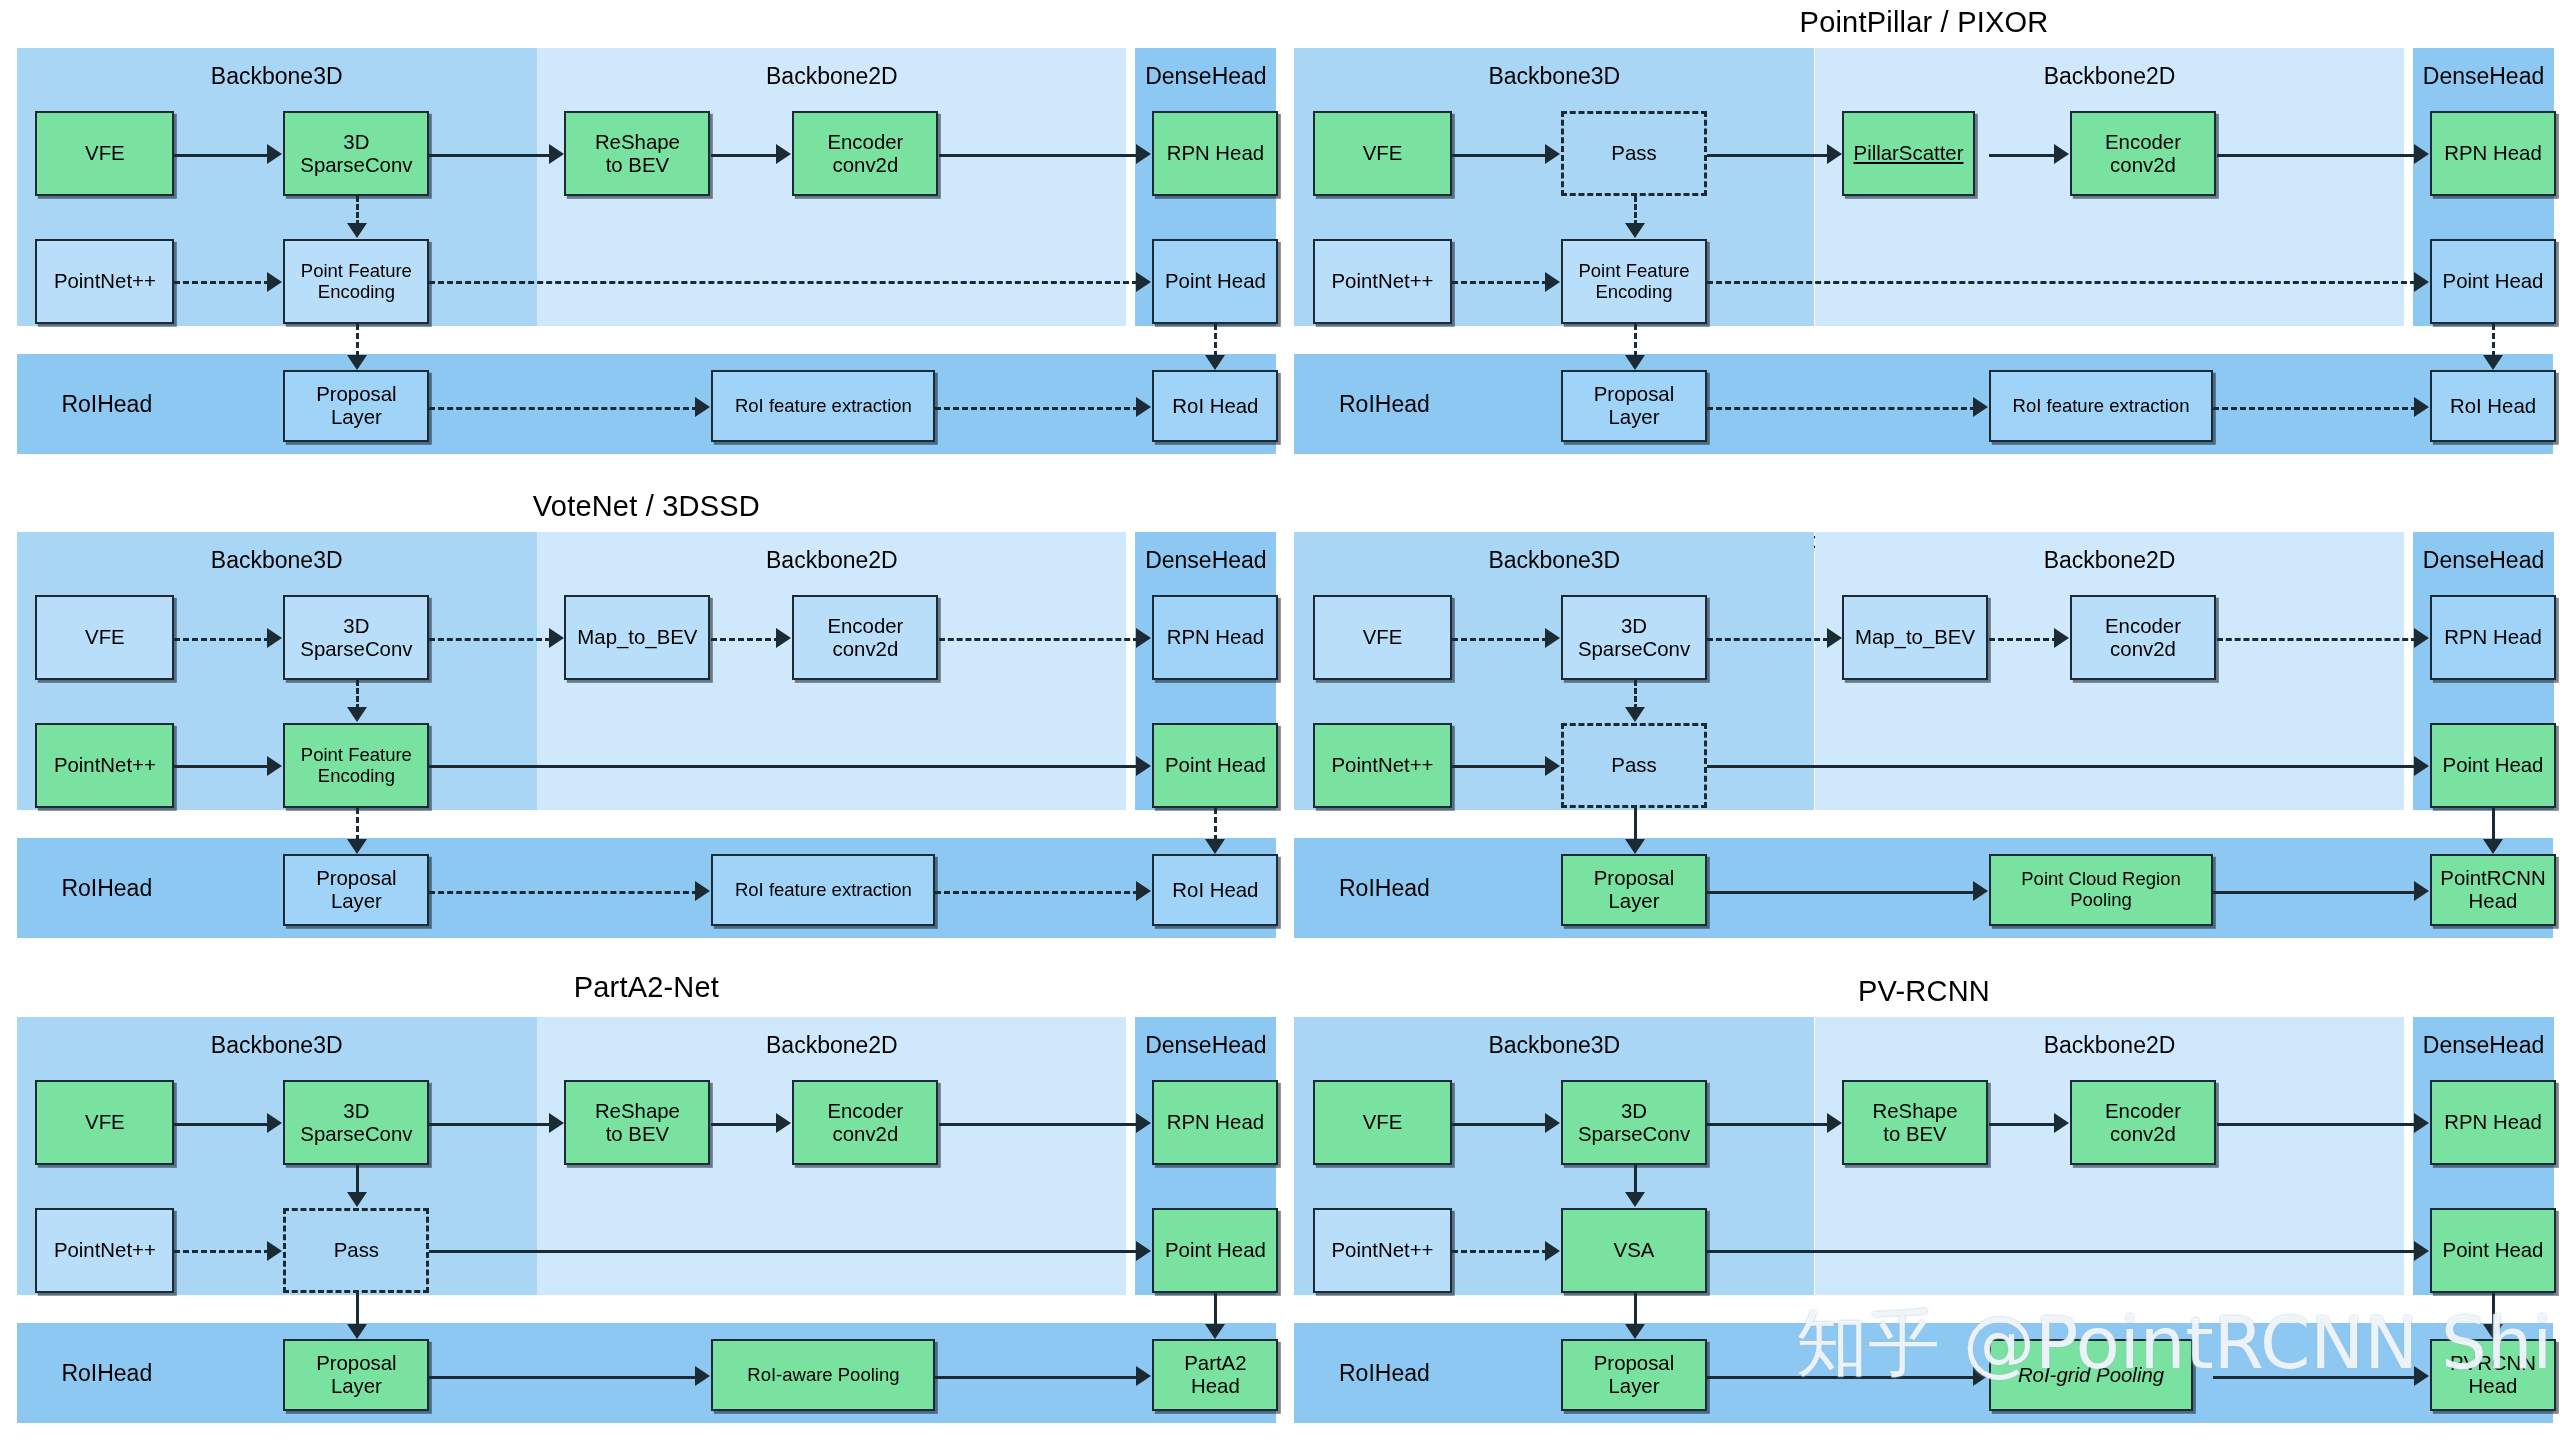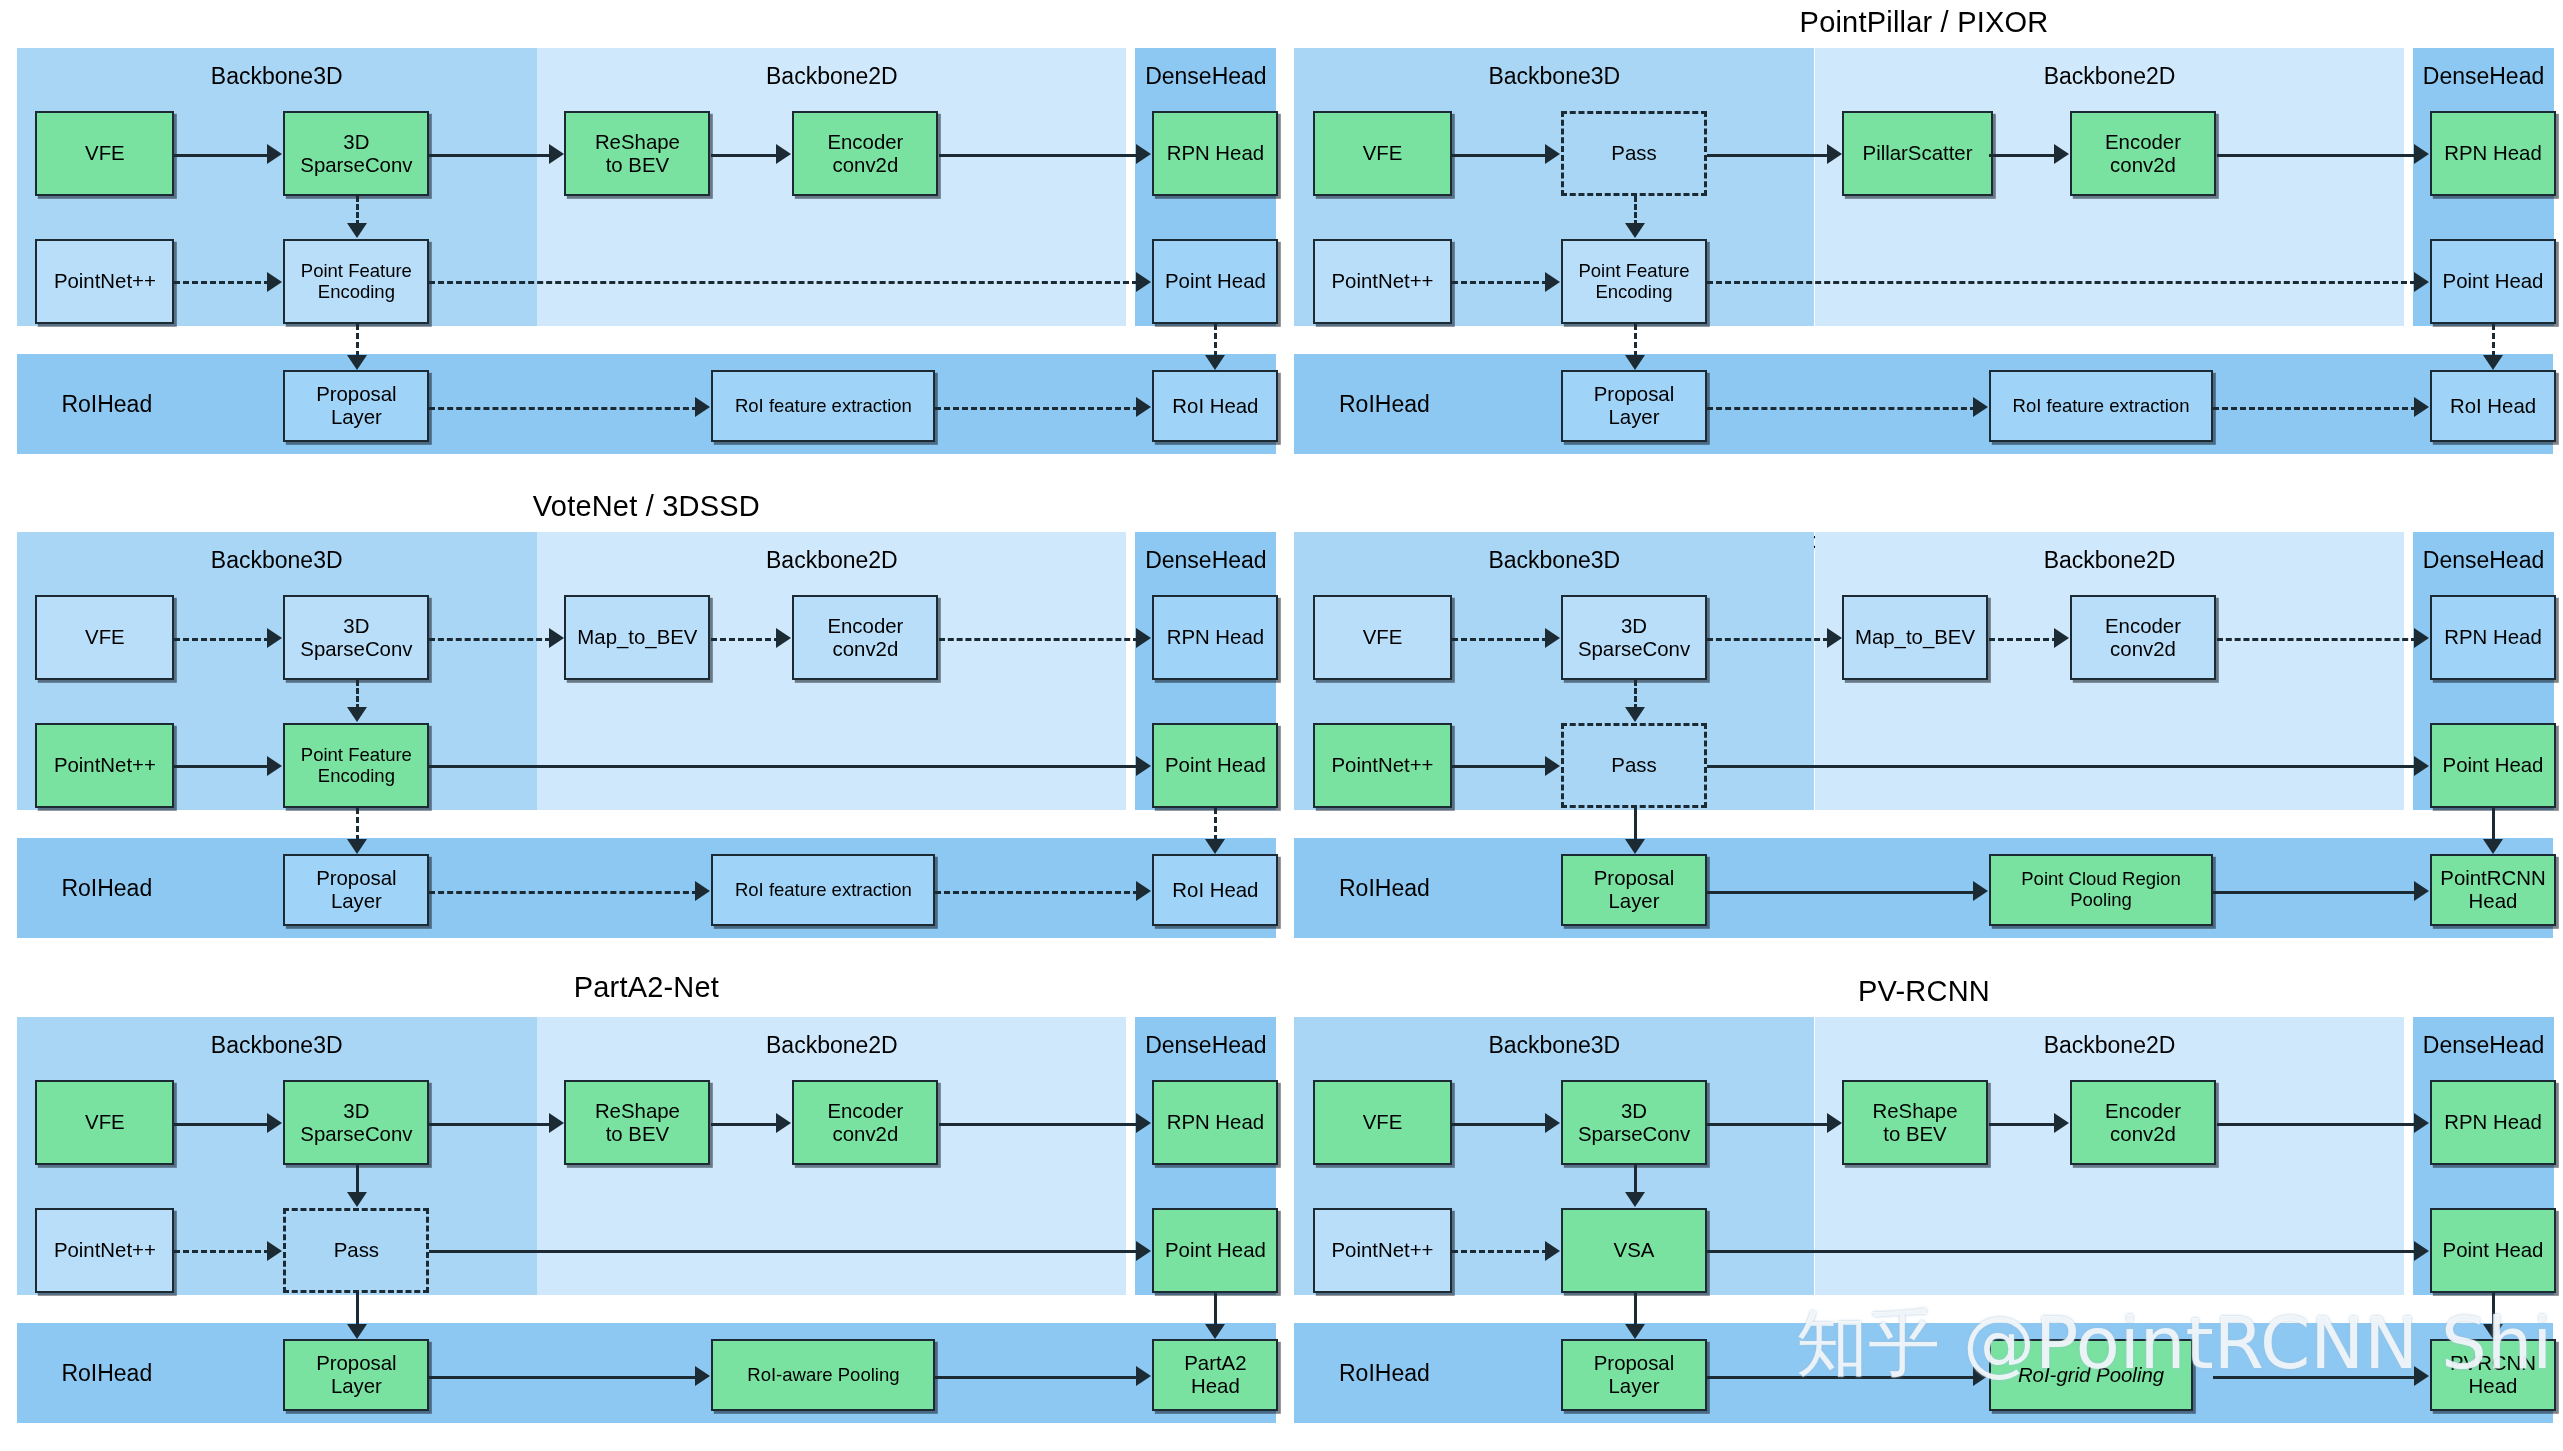--- a/index.html
+++ b/index.html
@@ -161,21 +161,21 @@
       <div class="band band-dh" style="left: 1128px; top: 48px; width: 141px; height: 278px;"></div>
       <div class="band-label" style="left: 1128px; top: 63px; width: 141px;">DenseHead</div>
       <div class="band band-roi" style="left: 9.3px; top: 354px; width: 1259px; height: 100px;"></div>
       <div class="roi-label" style="left: 54px; top: 391px;">RoIHead</div>
       <div class="node green" style="left: 28px; top: 111px; width: 139px; height: 85px;">
         <span class="lbl">VFE</span>
       </div>
       <div class="node dashed" style="left: 276px; top: 111px; width: 146px; height: 85px;">
         <span class="lbl">Pass</span>
       </div>
-      <div class="node green" style="left: 557px; top: 111px; width: 151px; height: 85px;">
+      <div class="node green" style="left: 557px; top: 111px; width: 133px; height: 85px; text-decoration: underline;">
         <span class="lbl">PillarScatter</span>
       </div>
       <div class="node green" style="left: 785px; top: 111px; width: 146px; height: 85px;">
         <span class="lbl">Encoder<br>conv2d</span>
       </div>
       <div class="node green" style="left: 1145px; top: 111px; width: 126px; height: 85px;">
         <span class="lbl">RPN Head</span>
       </div>
       <div class="node blue" style="left: 28px; top: 239px; width: 139px; height: 85px;">
         <span class="lbl">PointNet++</span>

